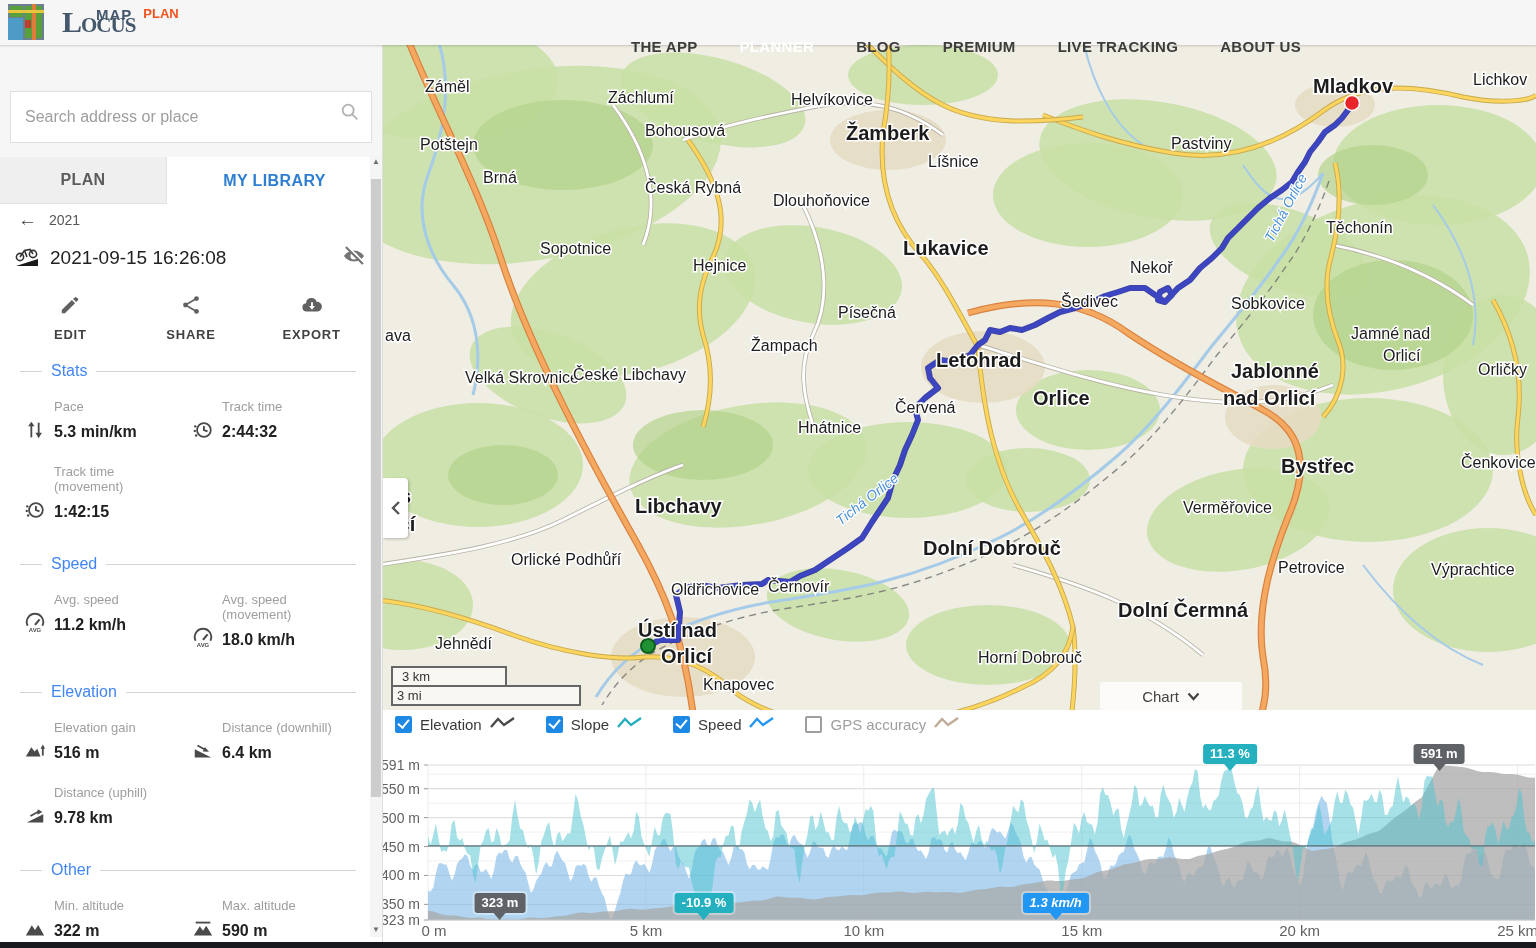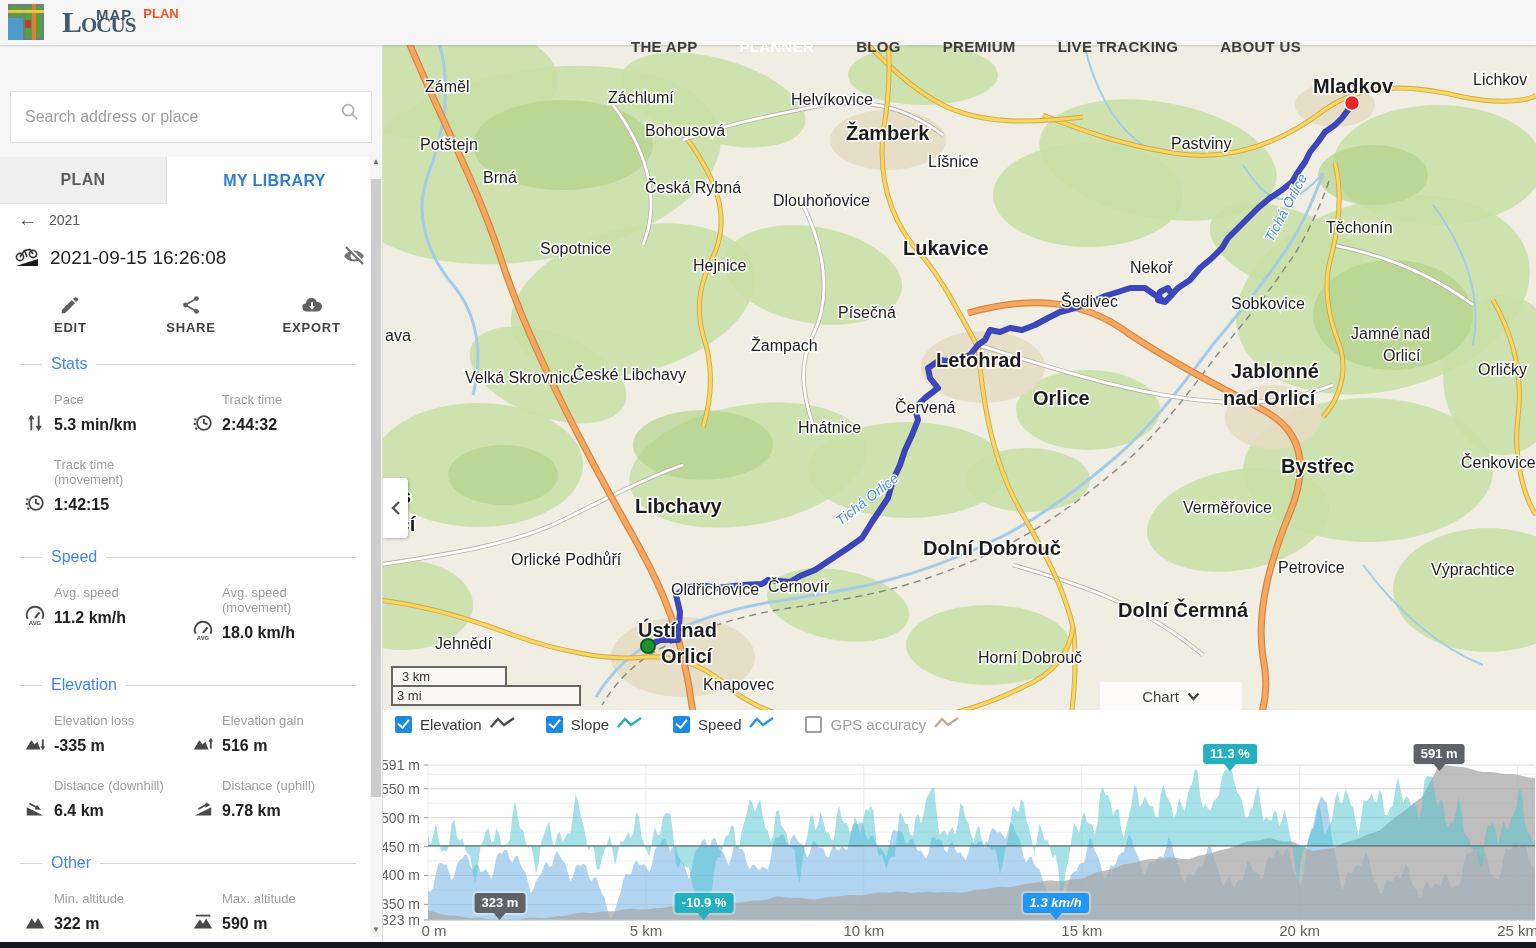--- a/index.html
+++ b/index.html
@@ -35,21 +35,21 @@
   .tab { flex:1; display:flex; align-items:center; justify-content:center; font-size:16px;
     font-weight:600; letter-spacing:.4px; cursor:pointer; }
   .tab.inactive { background:#efefef; color:#5c5c5c; border-bottom:1px solid #e2e2e2; border-right:1px solid #e2e2e2; flex:0 0 167px; }
   .tab.active { background:#fff; color:#2e7fd0; }
   .back-row { display:flex; align-items:center; gap:12px; padding:8px 0 0 18px; color:#555;
     font-size:14px; cursor:pointer; }
   .back-arrow { font-size:19px; line-height:16px; color:#444; }
   .track-row { display:flex; align-items:center; margin:16px 16px 0 14px; }
   .track-title { font-size:19px; color:#212121; margin-left:10px; flex:1; }
   .actions { display:grid; grid-template-columns:1fr 1fr 1fr; margin:22px 10px 0 10px; }
-  .action { display:flex; flex-direction:column; align-items:center; gap:0; cursor:pointer; }
+  .action { display:flex; flex-direction:column; align-items:center; gap:7px; cursor:pointer; }
   .action-label { font-size:13px; color:#424242; letter-spacing:.8px; font-weight:600; }
   .section { margin-top:20px; }
   .section-title { display:flex; align-items:center; font-size:16px; color:#4285f4;
     margin:0 26px 0 20px; }
   .section-title::before { content:""; width:22px; border-top:1px solid #d4d4d4; margin-right:9px; }
   .section-title::after { content:""; flex:1; border-top:1px solid #d4d4d4; margin-left:9px; }
   .stat-grid { display:grid; grid-template-columns:168px 172px; padding:10px 0 0 22px; }
   .stat { padding:9px 4px 10px 2px; }
   .stat-label { font-size:13px; color:#9e9e9e; padding-left:30px; }
   .stat-row { display:flex; align-items:center; gap:8px; margin-top:5px; }
@@ -270,31 +270,20 @@
                 <span class="stat-value">18.0 km/h</span>
               </div>
             </div>
           </div>
         </div>
         <div class="section">
           <div class="section-title">
             <span>Elevation</span>
           </div>
           <div class="stat-grid">
-            <div class="stat">
-              <div class="stat-label">Elevation loss</div>
-              <div class="stat-row">
-                <span><svg width="22" height="22" viewBox="0 0 24 24">
-                    <path d="M2,18 L8,8 L11.5,12.5 L14.5,9.5 L18,18 Z" fill="#4a4a4a"></path>
-                    <line x1="20.5" y1="7" x2="20.5" y2="16" fill="none" stroke="#4a4a4a" stroke-width="2"></line>
-                    <path d="M18,14.5 L20.5,19 L23,14.5 Z" fill="#4a4a4a"></path>
-                  </svg></span>
-                <span class="stat-value">-335 m</span>
-              </div>
-            </div>
             <div class="stat">
               <div class="stat-label">Elevation gain</div>
               <div class="stat-row">
                 <span><svg width="22" height="22" viewBox="0 0 24 24">
                     <path d="M2,18 L8,8 L11.5,12.5 L14.5,9.5 L18,18 Z" fill="#4a4a4a"></path>
                     <line x1="20.5" y1="8" x2="20.5" y2="17" fill="none" stroke="#4a4a4a" stroke-width="2"></line>
                     <path d="M18,9.5 L20.5,5 L23,9.5 Z" fill="#4a4a4a"></path>
                   </svg></span>
                 <span class="stat-value">516 m</span>
               </div>

